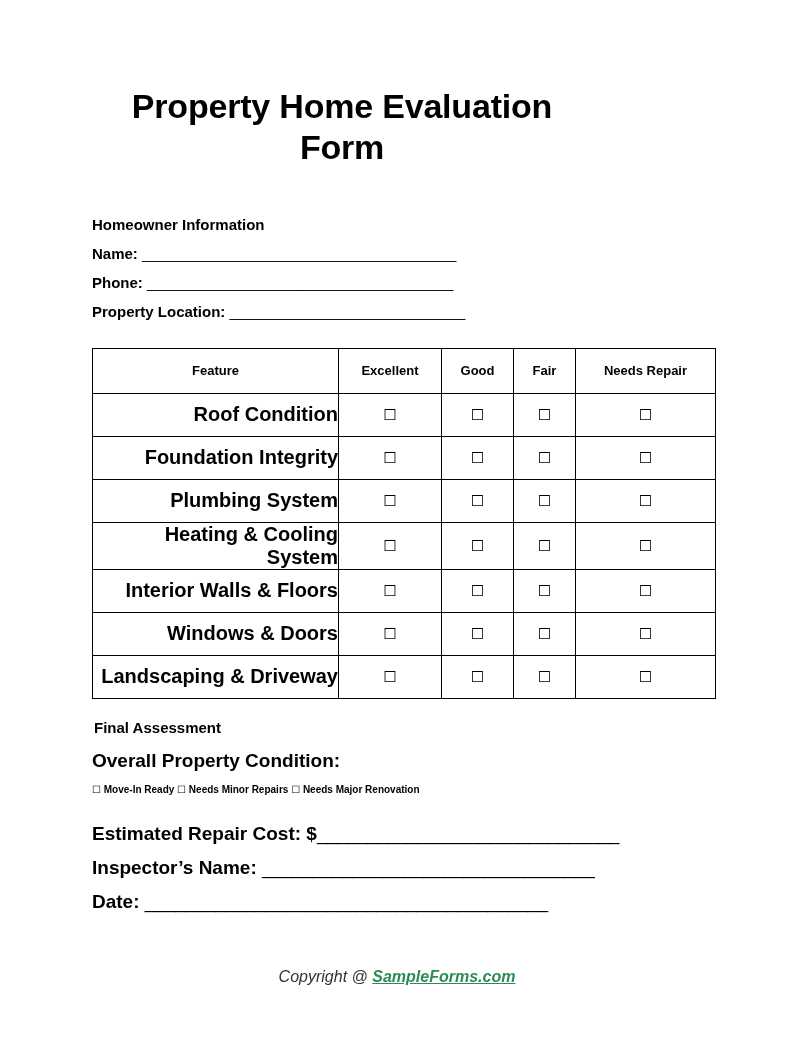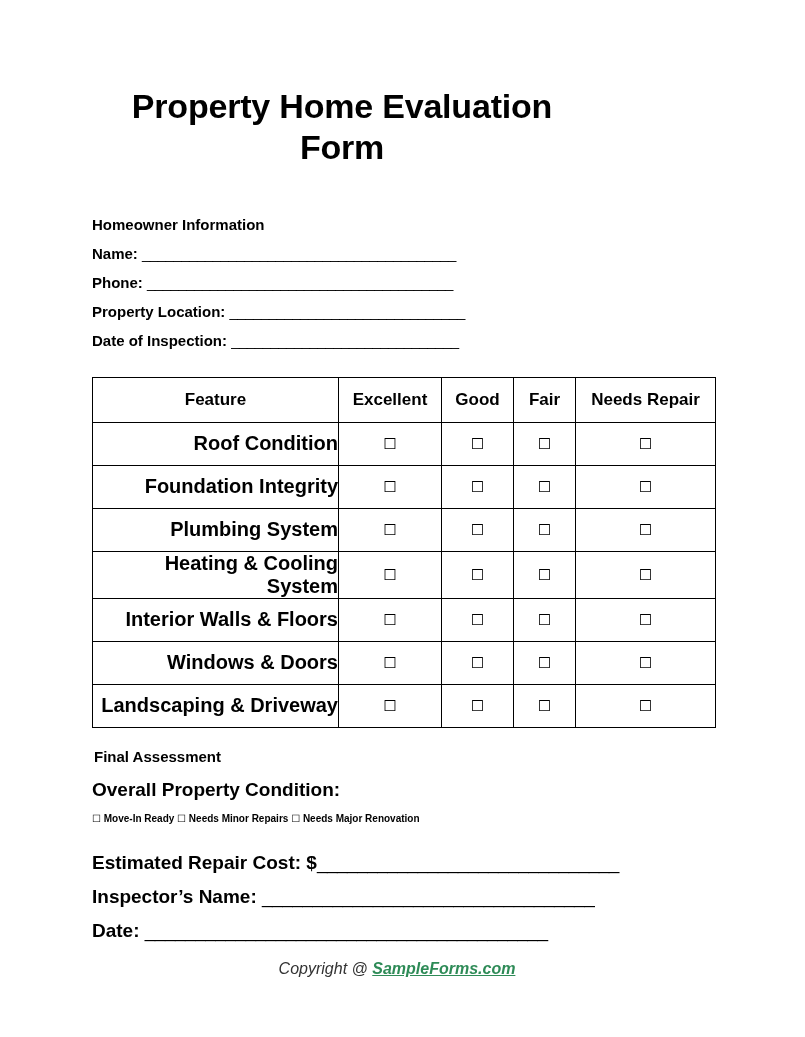--- a/index.html
+++ b/index.html
@@ -54,21 +54,21 @@
     width: 613px;
     margin-top: 28px;
     table-layout: fixed;
   }
   .eval-table th,
   .eval-table td {
     border: 1px solid #000000;
     padding: 0;
   }
   .eval-table th {
-    font-size: 17px;
+    font-size: 13px;
     font-weight: bold;
     text-align: center;
     height: 44px;
     vertical-align: middle;
   }
   .eval-table td.feature-cell {
     font-size: 20px;
     font-weight: bold;
     text-align: right;
     padding-left: 8px;
@@ -118,21 +118,21 @@
   .options-line .opt-box {
     font-weight: normal;
   }
   .spacer-gap {
     height: 16px;
   }
   .footer {
     position: absolute;
     left: 0;
     right: 0;
-    bottom: 59px;
+    bottom: 51px;
     text-align: center;
     font-size: 16px;
     font-style: italic;
     color: #333333;
     padding-left: 110px;
   }
   .footer .brand {
     font-style: italic;
     font-weight: bold;
     color: #2e8b57;
@@ -157,24 +157,20 @@
     <div class="field-line">
       <span>Phone:</span>
       <span class="rule">_______________________________________</span>
     </div>
 
     <div class="field-line">
       <span>Property Location:</span>
       <span class="rule">______________________________</span>
     </div>
 
-    <div class="field-line">
-      <span>Date of Inspection:</span>
-      <span class="rule">_____________________________</span>
-    </div>
   </div>
 
   <table class="eval-table">
     <colgroup>
       <col class="col-feature">
       <col class="col-excellent">
       <col class="col-good">
       <col class="col-fair">
       <col class="col-needs">
     </colgroup>

